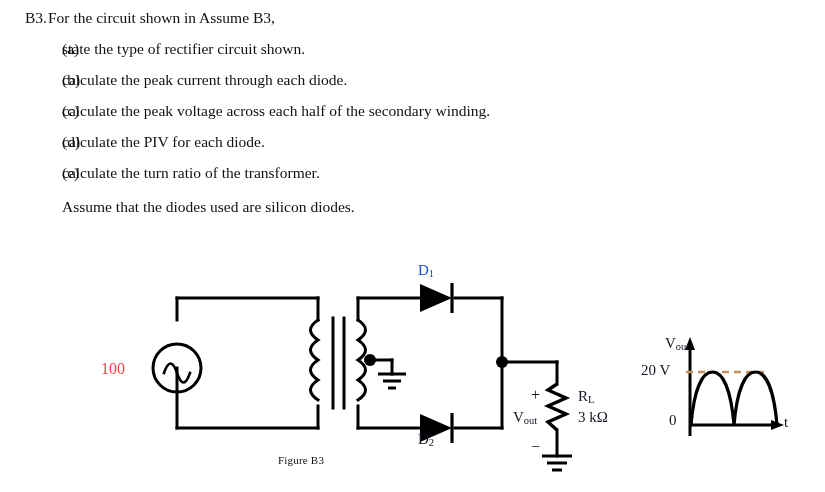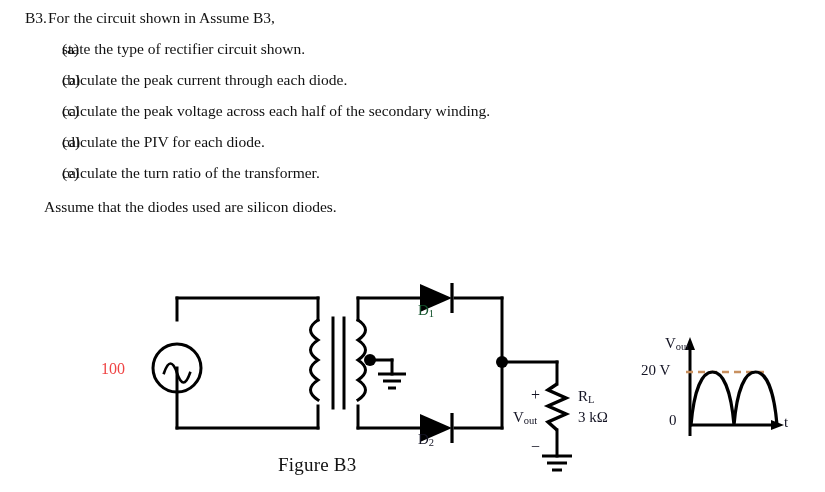--- a/index.html
+++ b/index.html
@@ -14,35 +14,35 @@
   .page{position:relative;width:825px;height:492px;}
 
   
   .qblock{position:absolute;left:0;top:0;width:825px;}
   .qrow{display:flex;align-items:flex-start;}
   .q-num{width:48px;padding-left:25px;box-sizing:border-box;font-size:15.5px;line-height:1.28;}
   .q-stem{font-size:15.5px;line-height:1.28;}
   .subrow{display:flex;align-items:flex-start;margin-top:11px;}
   .sub-lbl{width:58px;padding-left:62px;box-sizing:border-box;font-size:15.5px;line-height:1.3;}
   .sub-txt{font-size:15.5px;line-height:1.3;max-width:520px;}
-  .assume{margin-top:13px;padding-left:44px;font-size:15.5px;line-height:1.3;}
+  .assume{margin-top:13px;padding-left:62px;font-size:15.5px;line-height:1.3;}
 
   
   .figure{position:absolute;left:0;top:258px;width:825px;height:234px;}
   .figsvg{position:absolute;left:0;top:0;}
   .caption{
     position:absolute;left:278px;top:196px;
-    font-size:19px;letter-spacing:.2px;
+    font-size:11px;letter-spacing:.2px;
   }
 
   
   .lbl{position:absolute;font-size:15px;line-height:1;white-space:nowrap;}
   .lbl sub{font-size:10.5px;vertical-align:baseline;position:relative;top:2px;}
   .lbl-src{left:101px;top:103px;font-size:16px;color:#ef4444;}
-  .lbl-d1{left:418px;top:5px;color:#14532d;margin-top:40px;}
+  .lbl-d1{left:418px;top:5px;color:#1d4ed8;}
   .lbl-d2{left:418px;top:134px;color:#141424;margin-top:40px;}
   .lbl-rl{left:578px;top:131px;color:#141424;}
   .lbl-rv{left:578px;top:152px;color:#141424;}
   .lbl-vout{left:513px;top:152px;color:#141424;}
   .lbl-plus{left:531px;top:129px;font-size:16px;color:#141424;}
   .lbl-minus{left:531px;top:181px;font-size:16px;color:#141424;}
   .lbl-wv-title{left:665px;top:78px;color:#141424;}
   .lbl-wv-20{left:641px;top:105px;color:#141424;}
   .lbl-wv-0{left:669px;top:155px;color:#141424;}
   .lbl-wv-t{left:784px;top:157px;color:#141424;}

